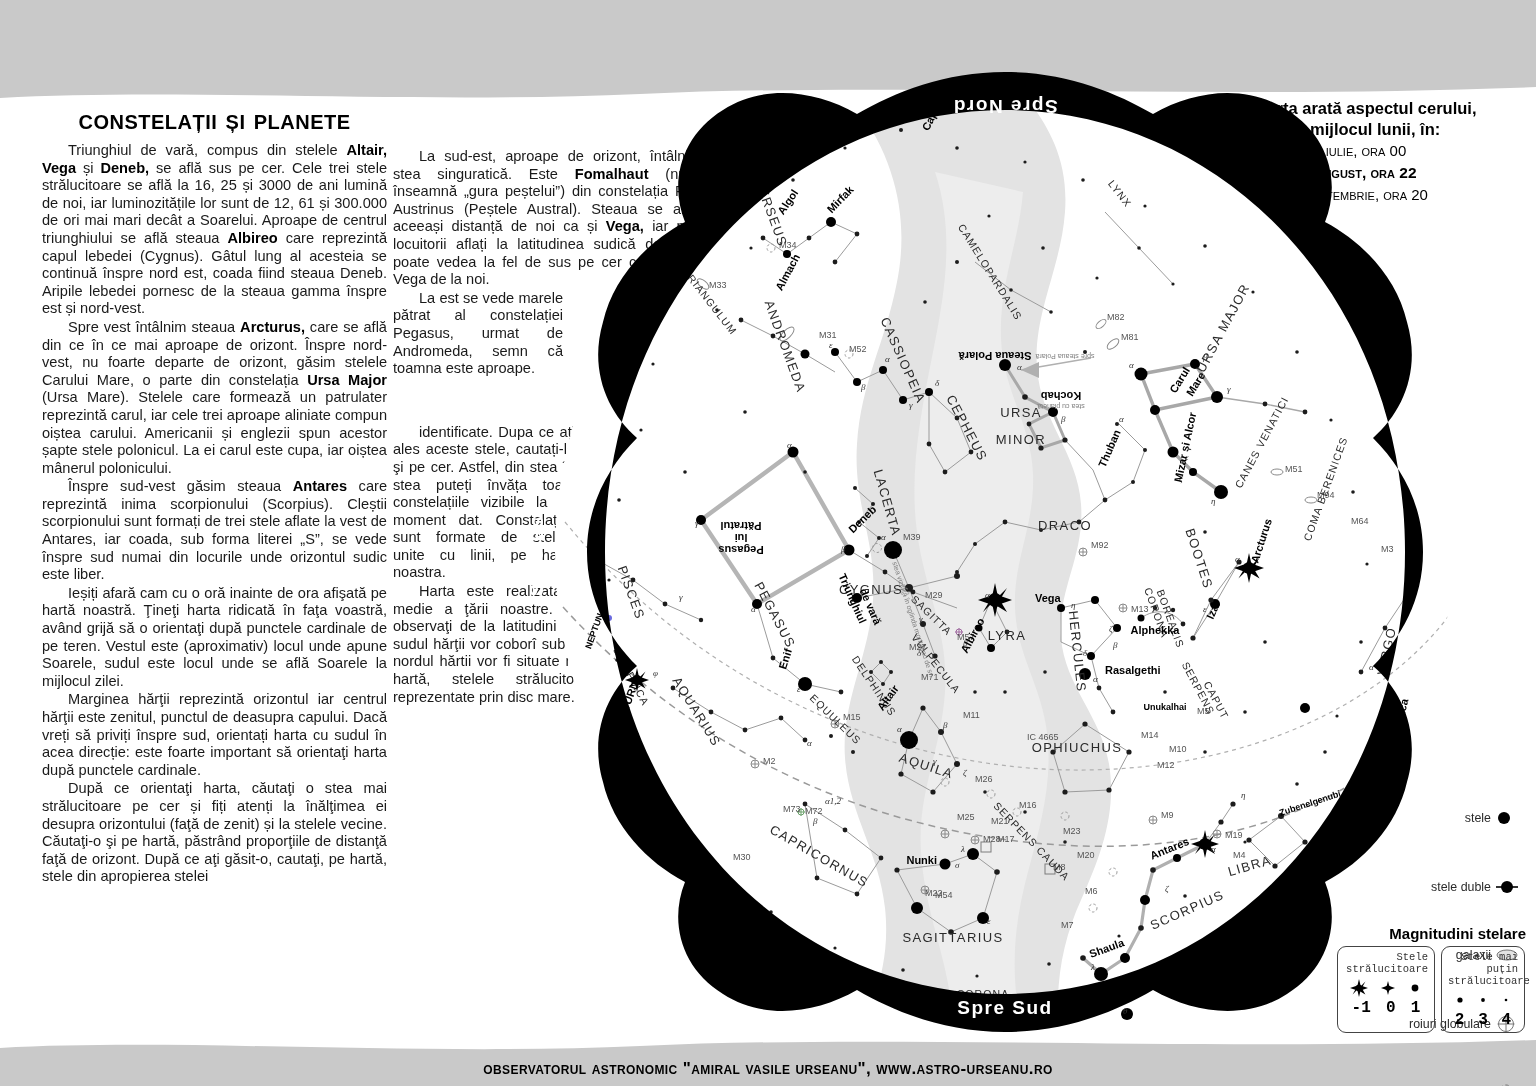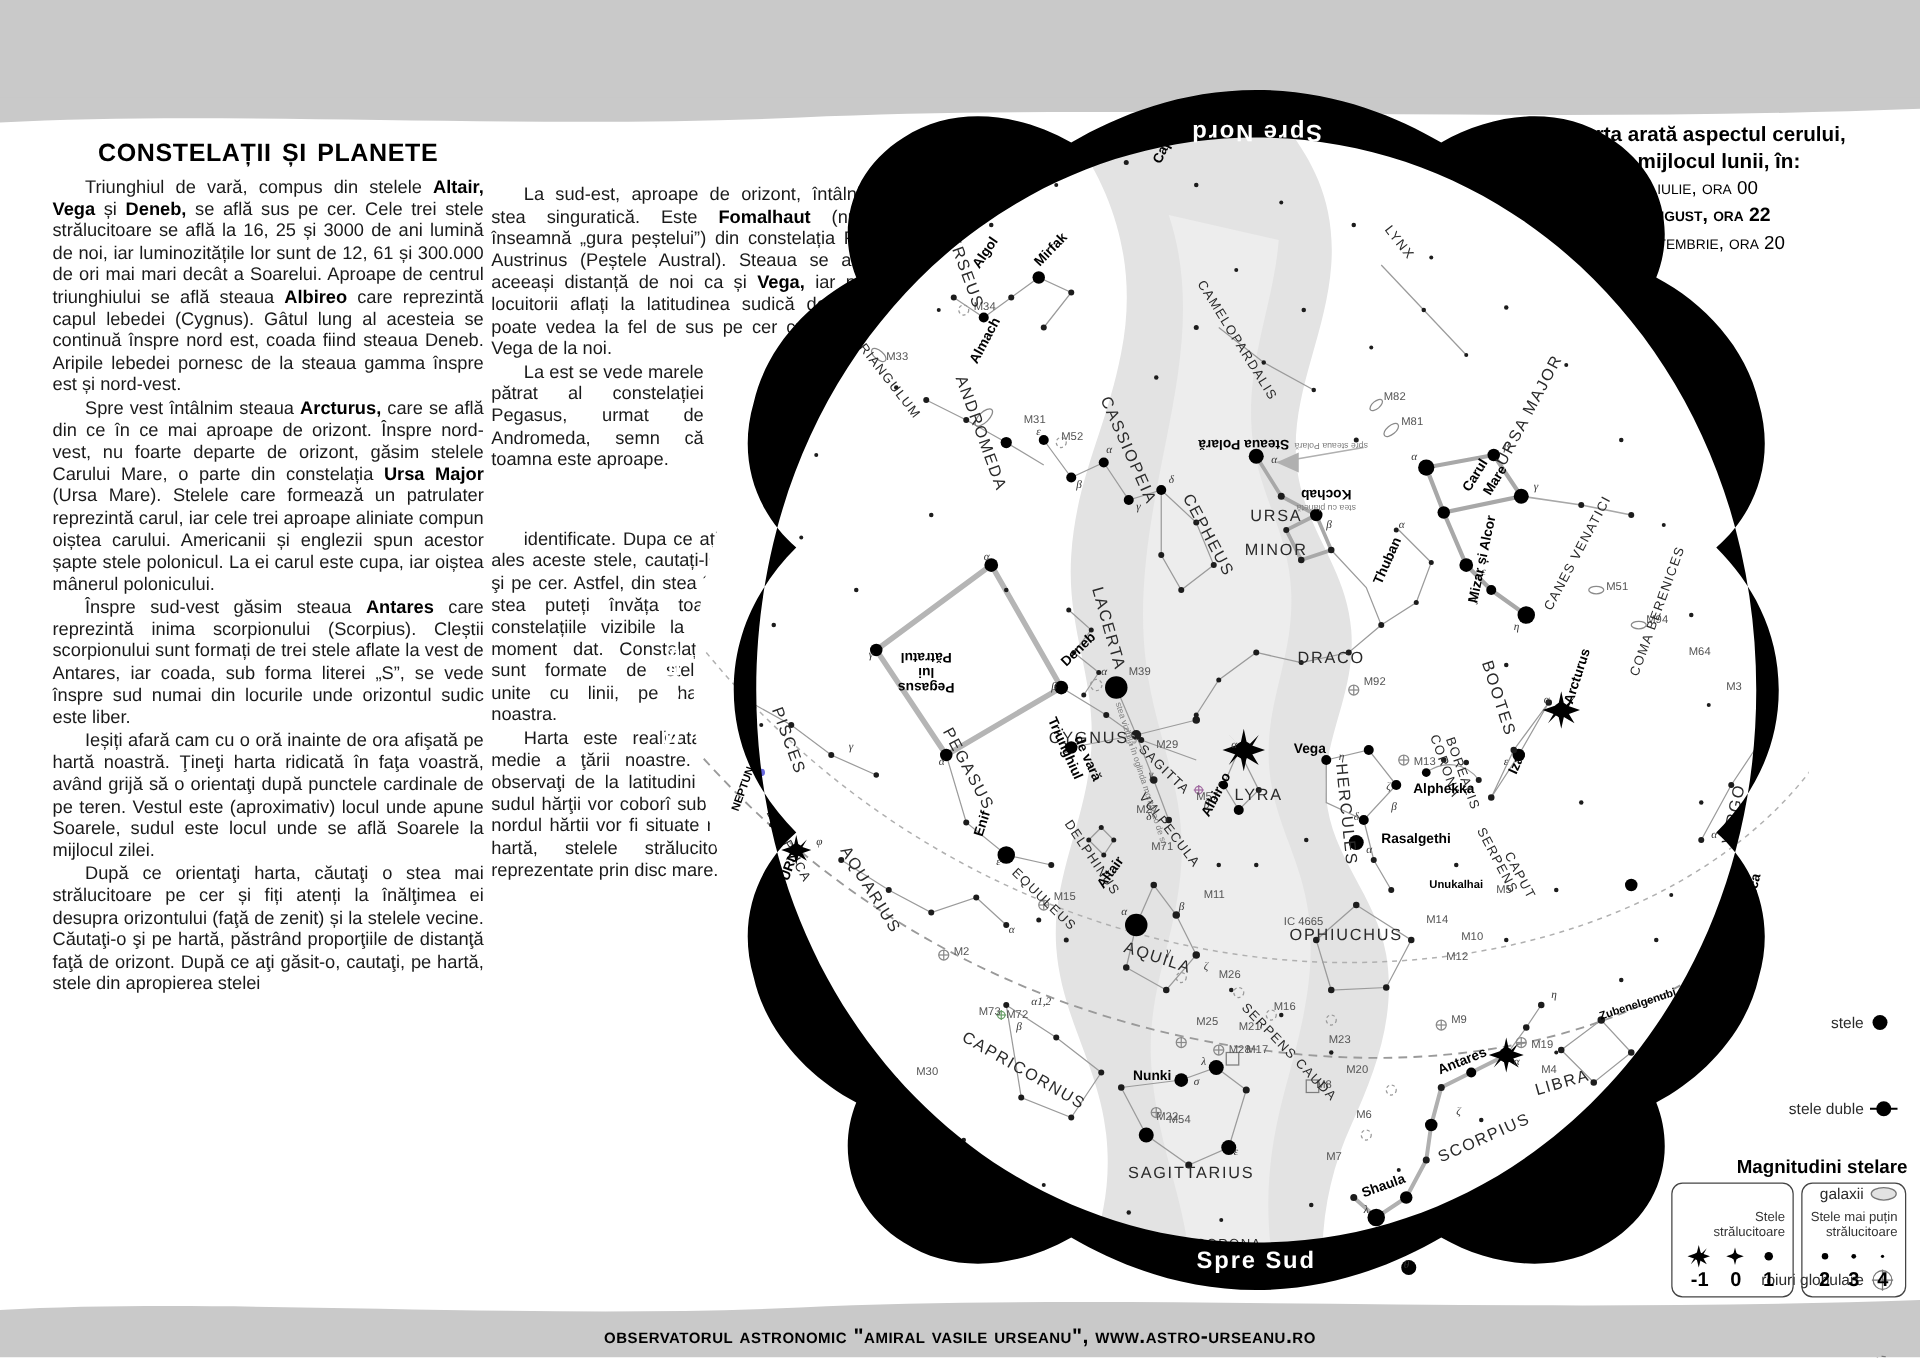--- a/index.html
+++ b/index.html
@@ -108,21 +108,21 @@
   }
   .leg-label { margin-right:5px; white-space:nowrap; }
   .leg-sym { width:24px; display:flex; align-items:center; justify-content:flex-start; }
 
   #maginfo {
     position:absolute; right:10px; top:925px; width:190px; z-index:40; text-align:right;
   }
   #mag-title { font-size:15px; font-weight:bold; color:#000; margin-bottom:4px; }
   #mag-boxes { display:flex; gap:6px; justify-content:center; }
   .magbox {
-    border:1.4px solid #444; border-radius:9px; padding:21px 6px 3px 6px;
+    border:1.4px solid #444; border-radius:9px; padding:4px 6px 3px 6px;font-family:Liberation Mono, monospace;
   }
   .magbox .cap { font-size:10.5px; color:#333; line-height:12px; }
   .magrow-sym { display:flex; align-items:center; justify-content:space-around; height:22px; margin-top:2px;}
   .magrow-num { display:flex; align-items:center; justify-content:space-around; font-size:16px; font-weight:bold; }
   .mb1 { width:98px; } .mb2 { width:84px; }
 </style>
 </head>
 <body>
 
 <div id="header">
@@ -132,20 +132,21 @@
     <path d="M0,0 L1536,0 L1536,9 C1200,22 900,4 640,16 C420,26 180,10 0,20 Z" fill="#c9c9c9"></path>
   </svg>
 </div>
 
 <div id="col1">
   <div class="sect-head">Constelații și planete</div>
   <p class="para">Triunghiul de vară, compus din stelele <b>Altair, Vega</b> și <b>Deneb,</b> se află sus pe cer. Cele trei stele strălucitoare se află la 16, 25 și 3000 de ani lumină de noi, iar luminozitățile lor sunt de 12, 61 și 300.000 de ori mai mari decât a Soarelui. Aproape de centrul triunghiului se află steaua <b>Albireo</b> care reprezintă capul lebedei (Cygnus). Gâtul lung al acesteia se continuă înspre nord est, coada fiind steaua Deneb. Aripile lebedei pornesc de la steaua gamma înspre est și nord-vest.</p>
   <p class="para">Spre vest întâlnim steaua <b>Arcturus,</b> care se află din ce în ce mai aproape de orizont. Înspre nord-vest, nu foarte departe de orizont, găsim stelele Carului Mare, o parte din constelația <b>Ursa Major</b> (Ursa Mare). Stelele care formează un patrulater reprezintă carul, iar cele trei aproape aliniate compun oiștea carului. Americanii și englezii spun acestor șapte stele polonicul. La ei carul este cupa, iar oiștea mânerul polonicului.</p>
   <p class="para">Înspre sud-vest găsim steaua <b>Antares</b> care reprezintă inima scorpionului (Scorpius). Cleștii scorpionului sunt formați de trei stele aflate la vest de Antares, iar coada, sub forma literei „S”, se vede înspre sud numai din locurile unde orizontul sudic este liber.</p>
   <p class="para">Ieșiți afară cam cu o oră inainte de ora afişată pe hartă noastră. Ţineţi harta ridicată în faţa voastră, având grijă să o orientaţi după punctele cardinale de pe teren. Vestul este (aproximativ) locul unde apune Soarele, sudul este locul unde se află Soarele la mijlocul zilei.</p>
+  <p class="para">Marginea hărţii reprezintă orizontul iar centrul hărţii este zenitul, punctul de deasupra capului. Dacă vreți să priviți înspre sud, orientați harta cu sudul în acea direcție: este foarte important să orientaţi harta după punctele cardinale.</p>
   <p class="para">După ce orientaţi harta, căutaţi o stea mai strălucitoare pe cer și fiți atenți la înălţimea ei desupra orizontului (faţă de zenit) și la stelele vecine. Căutaţi-o şi pe hartă, păstrând proporţiile de distanţă faţă de orizont. După ce aţi găsit-o, cautaţi, pe hartă, stele din apropierea stelei</p>
 </div>
 
 <div id="col2">
   <p class="para c2-wide" style="width:325px">La sud-est, aproape de orizont, întâlnim o stea singuratică. Este <b>Fomalhaut</b> (numele înseamnă „gura peștelui”) din constelația Pisces Austrinus (Peștele Austral). Steaua se află la aceeași distanță de noi ca și <b>Vega,</b> iar pentru locuitorii aflați la latitudinea sudică de 35° se poate vedea la fel de sus pe cer cum se vede Vega de la noi.</p>
   <p class="para" style="width:170px">La est se vede marele pătrat al constelației Pegasus, urmat de Andromeda, semn că toamna este aproape.</p>
   <p class="para" style="width:182px;margin-top:46px">identificate. Dupa ce ați ales aceste stele, cautați-le şi pe cer. Astfel, din stea în stea puteți învăța toate constelațiile vizibile la un moment dat. Constelațiile sunt formate de stelele unite cu linii, pe harta noastra.</p>
   <p class="para" style="width:300px">Harta este realizata pentru latitudinea medie a ţării noastre. Dacă încercaţi să observaţi de la latitudini nordice, stelele din sudul hărţii vor coborî sub orizont iar cele din nordul hărtii vor fi situate mai sus pe cer. Pe hartă, stelele strălucitoare sunt cele reprezentate prin disc mare.</p>
 </div>
 

